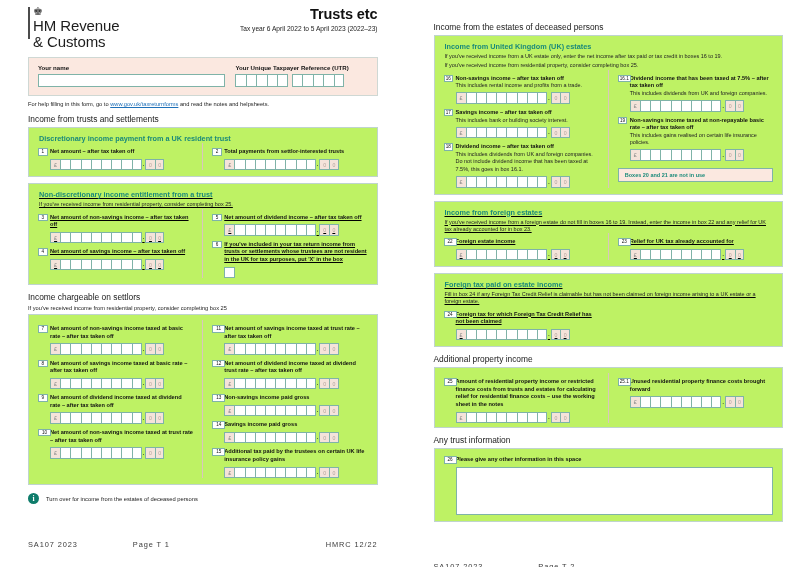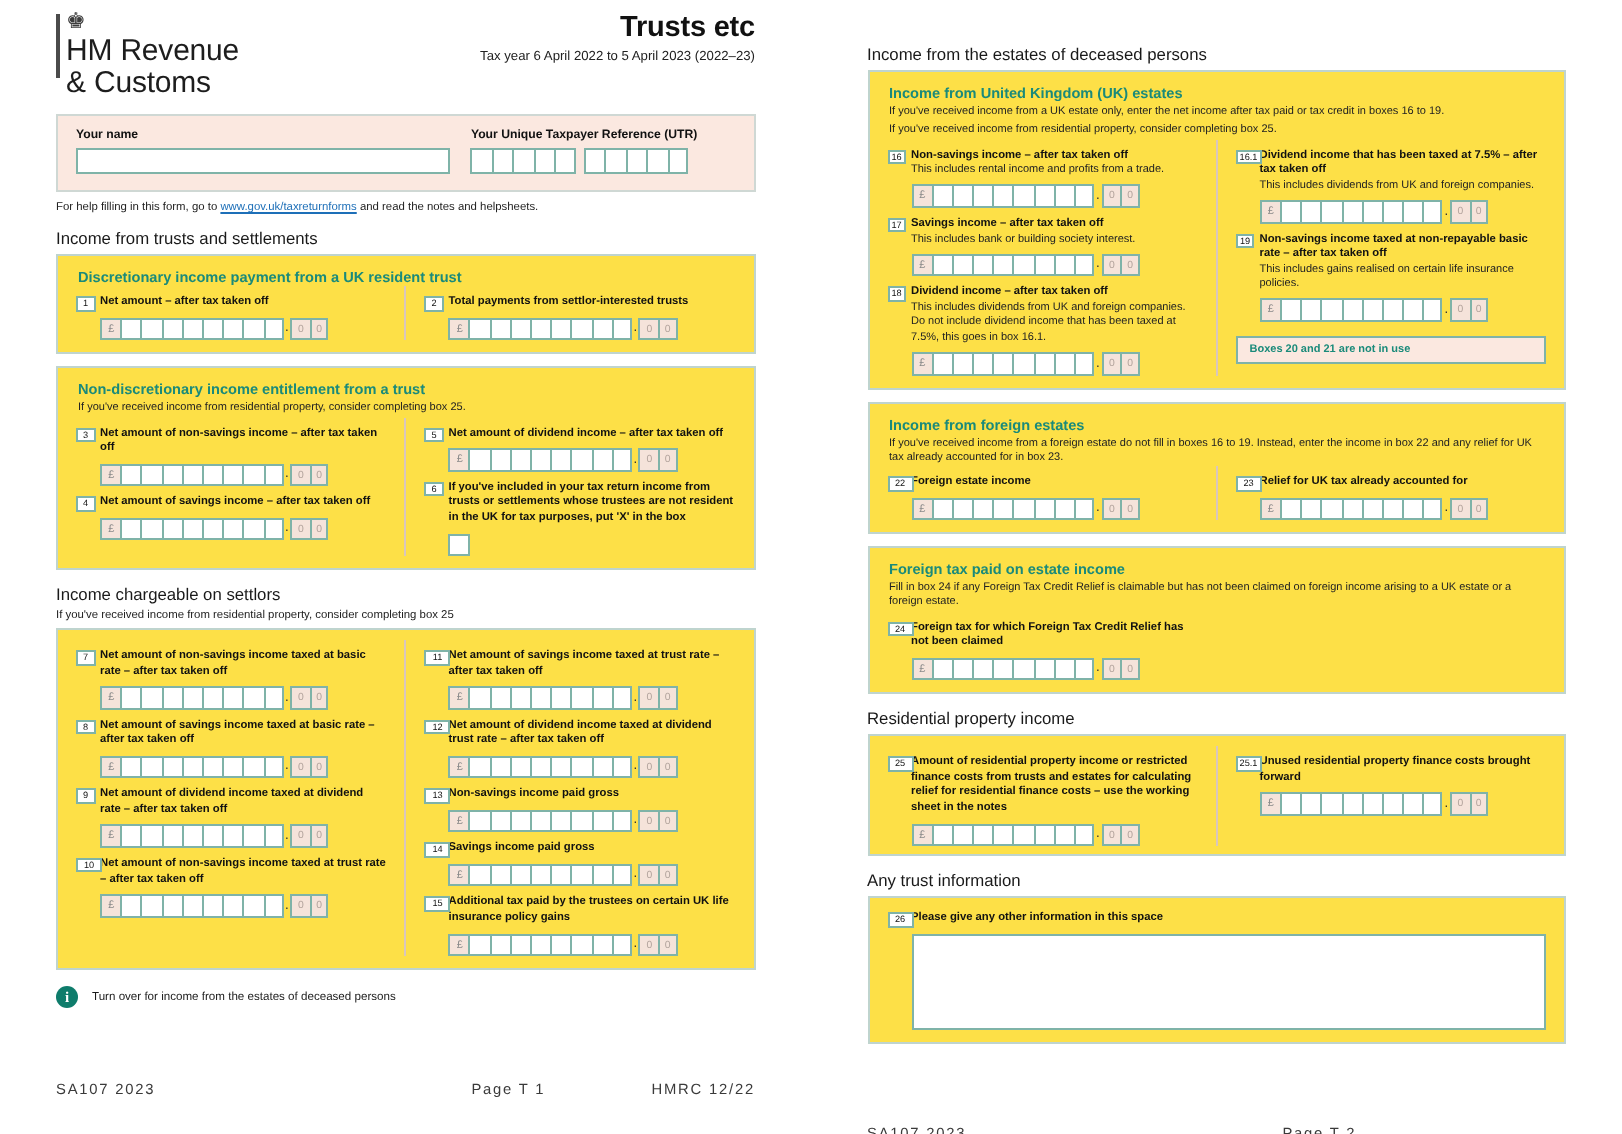--- a/index.html
+++ b/index.html
@@ -39,22 +39,22 @@
               border: 0.7px solid #7fb3a8; border-right: none; }
   .utr-cell:last-child { border-right: 0.7px solid #7fb3a8; }
 
   .helpline { font-size: 5.7px; color: #222; margin: 5px 22px 0 22px; }
   .helpline a { color: #1d6fb8; text-decoration: underline; }
 
   
   .sec-head { font-size: 8.4px; color: #1a1a1a; margin: 7px 22px 3px 22px; font-weight: normal; }
 
   
-  .panel { margin: 0 22px; background: #fde047; border: 0.7px solid #bfd4ce; padding: 5px 0 6px 0; }
-  .panel + .panel { margin-top: 6px; }
+  .panel { margin: 0 22px; background: #bef264; border: 0.7px solid #bfd4ce; padding: 5px 0 6px 0; }
+  .panel + .panel { margin-top: 6px; text-decoration: underline; }
   .panel-tight { padding-bottom: 4px; }
   .panel-head { font-size: 7.3px; font-weight: bold; color: #1a8a7a; padding: 1px 10px 0 10px; }
   .panel-note { font-size: 5.5px; color: #222; padding: 2px 10px 0 10px; line-height: 1.32; }
 
   
   .cols { display: flex; }
   .col { flex: 1; padding: 0 9px; position: relative; }
   .col-div { width: 0; border-left: 0.7px solid #d9c6bd; }
 
   
@@ -95,21 +95,21 @@
   .info-dot { width: 11px; height: 11px; border-radius: 50%; background: #0e7c6b;
               color: #fff; font-size: 7.5px; font-weight: bold; text-align: center;
               line-height: 11px; font-family: "Liberation Serif", serif; flex: none; }
   .turnover-text { font-size: 5.8px; color: #1a1a1a; }
 
   
   .footer { position: absolute; left: 22px; right: 22px; bottom: 18px;
             display: flex; align-items: center; font-size: 7.4px; color: #3a3a3a;
             letter-spacing: 0.9px; margin-top: 48px; }
   .f-code { flex: 0 0 30%; }
-  .f-page { flex: 0 0 40%; text-align: right; }
+  .f-page { flex: 0 0 40%; text-align: left; }
   .f-hmrc { flex: 0 0 30%; text-align: right; }
 </style>
 </head>
 <body>
 
 <div class="sheet">
 
   <div class="page">
   <div class="page-inner">
 
@@ -651,21 +651,21 @@
               <div class="m-pence">0</div>
                   <div class="m-pence last">0</div>
             </div>
           </div>
         </div>
         <div class="col-div" style="border-left:none;"></div>
         <div class="col"></div>
       </div>
     </div>
 
-    <div class="sec-head">Residential property income</div>
+    <div class="sec-head">Additional property income</div>
 
     <div class="panel panel-tight">
       <div class="cols">
         <div class="col">
           <div class="field">
             <div class="boxnum wide">25</div>
             <div class="f-label">Amount of residential property income or restricted finance costs from trusts and estates for calculating relief for residential finance costs – use the working sheet in the notes</div>
             <div class="money">
               <div class="m-pound">£</div>
               <div class="m-cell"></div>

